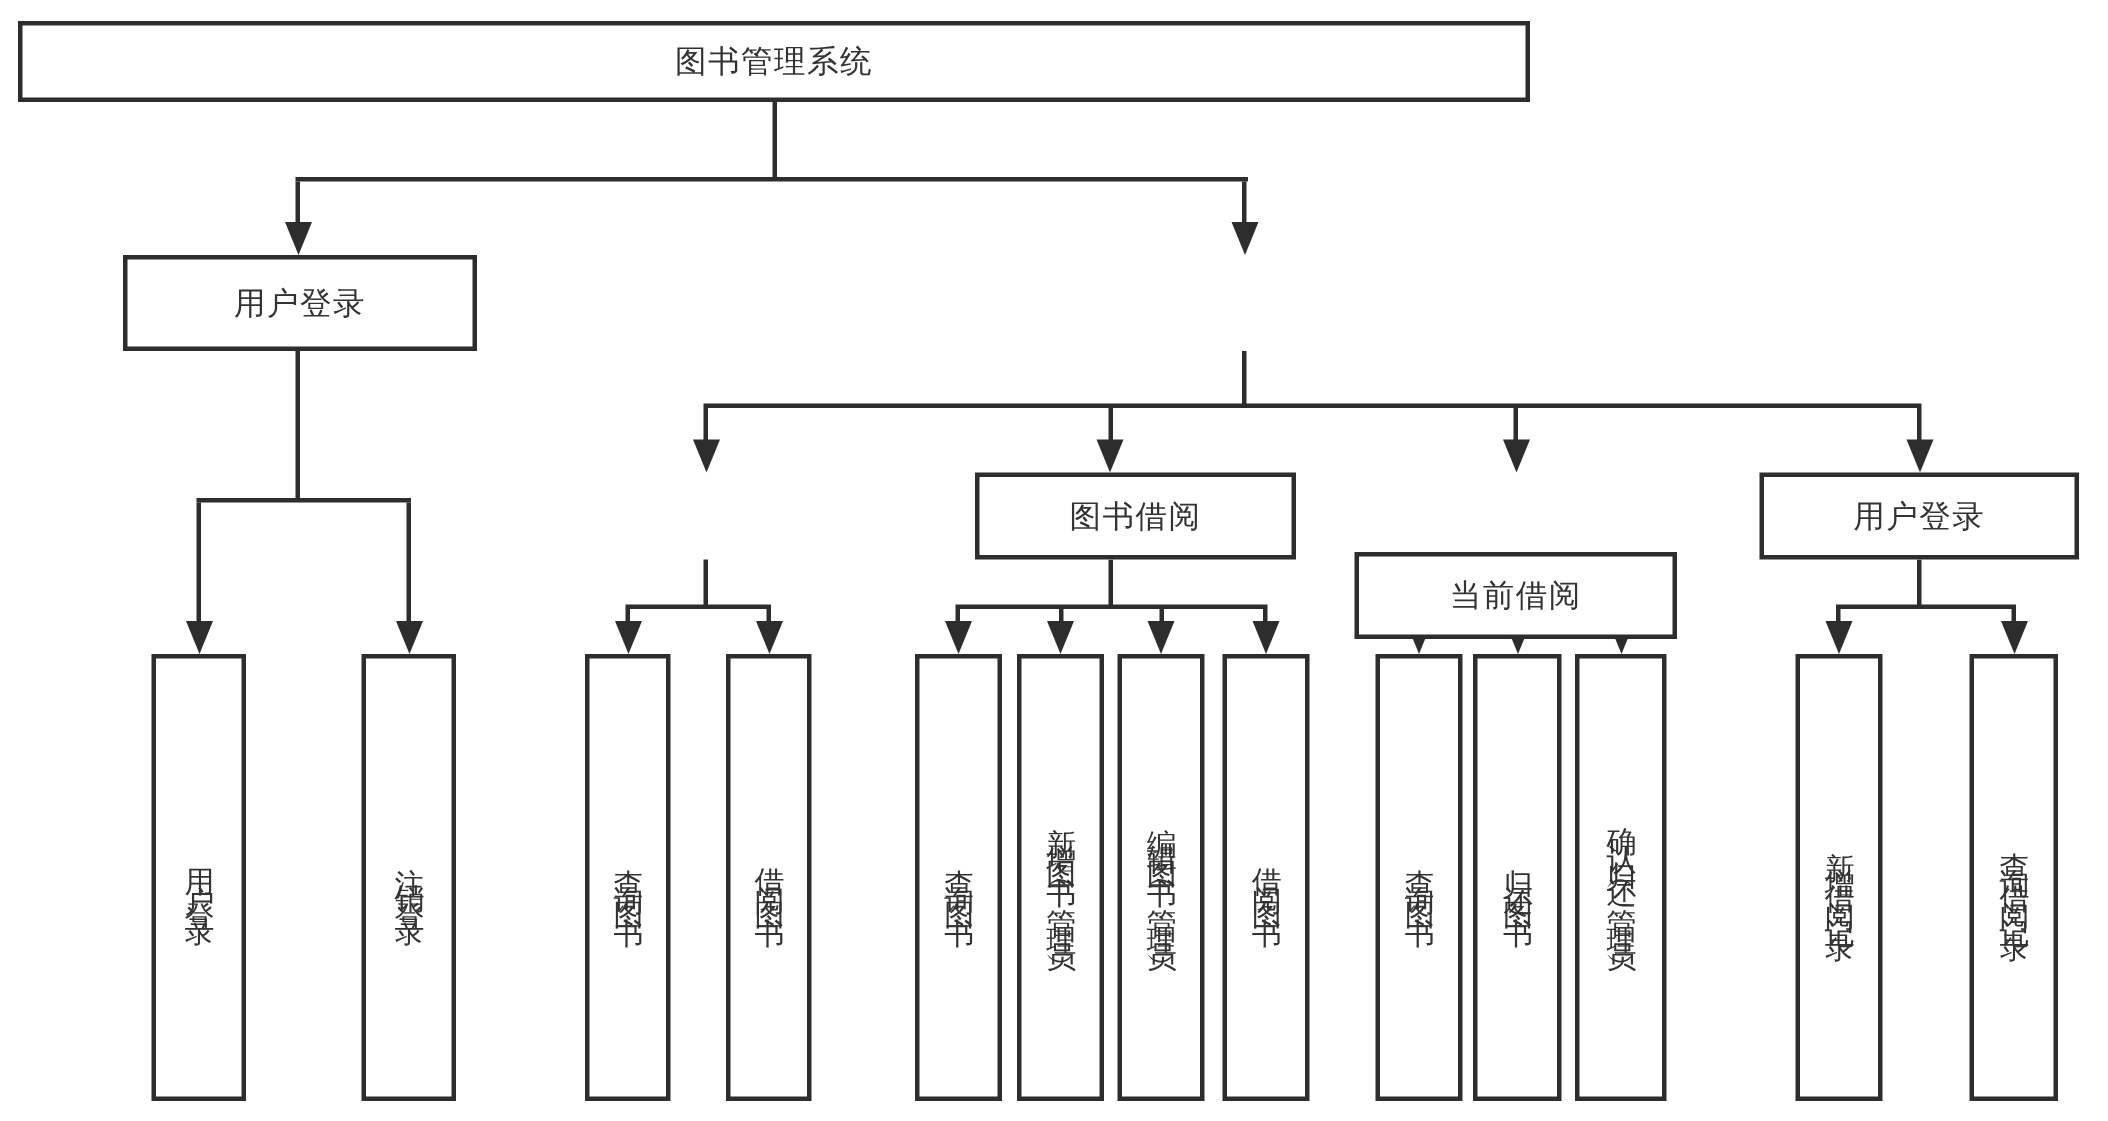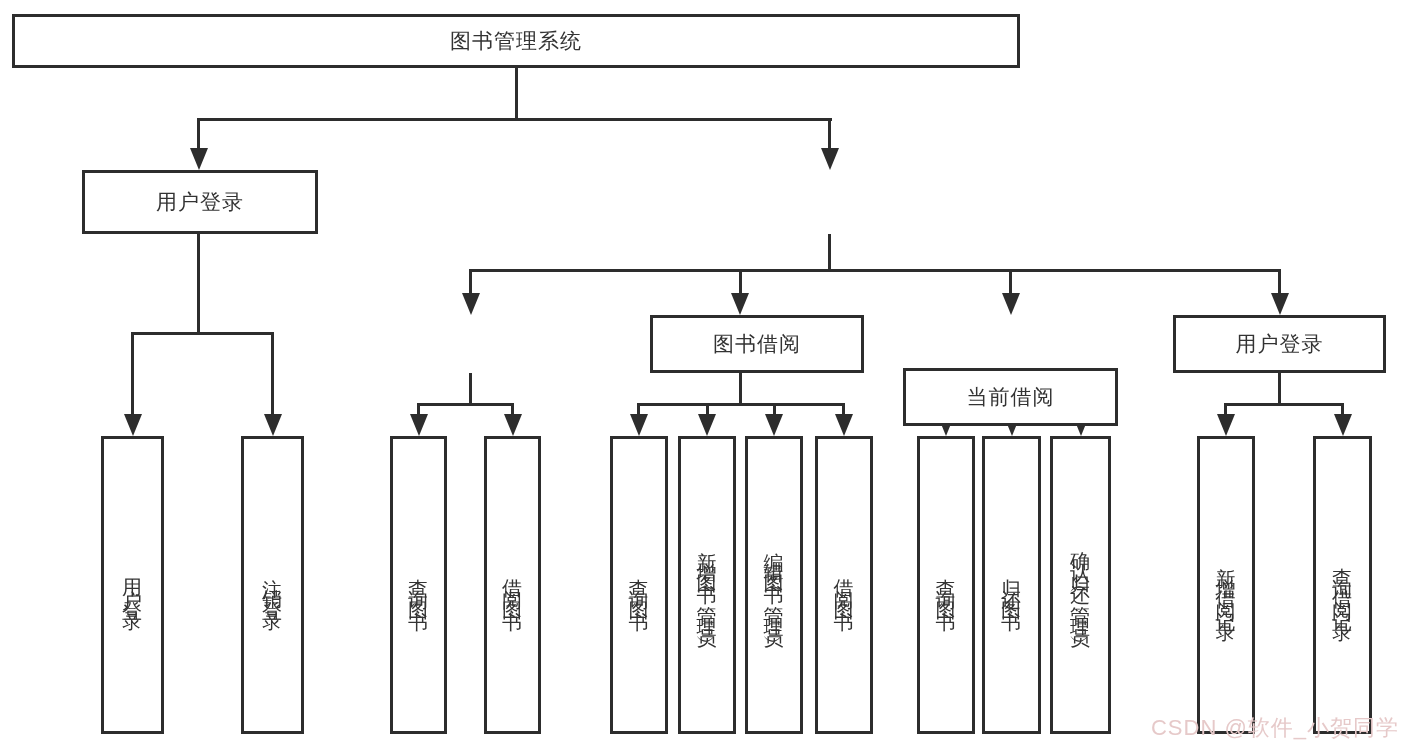--- a/index.html
+++ b/index.html
@@ -151,15 +151,14 @@
     <span class="vtext">确认归还（管理员）</span>
   </div>
 
   <div class="box vbox" style="left:1197px;top:436px;width:58px;height:298px;">
     <span class="vtext">新增借阅记录</span>
   </div>
   <div class="box vbox" style="left:1313px;top:436px;width:59px;height:298px;">
     <span class="vtext">查询借阅记录</span>
   </div>
 
-  <div class="watermark">CSDN @软件_小贺同学</div>
 
 </div>
 
 </body></html>

